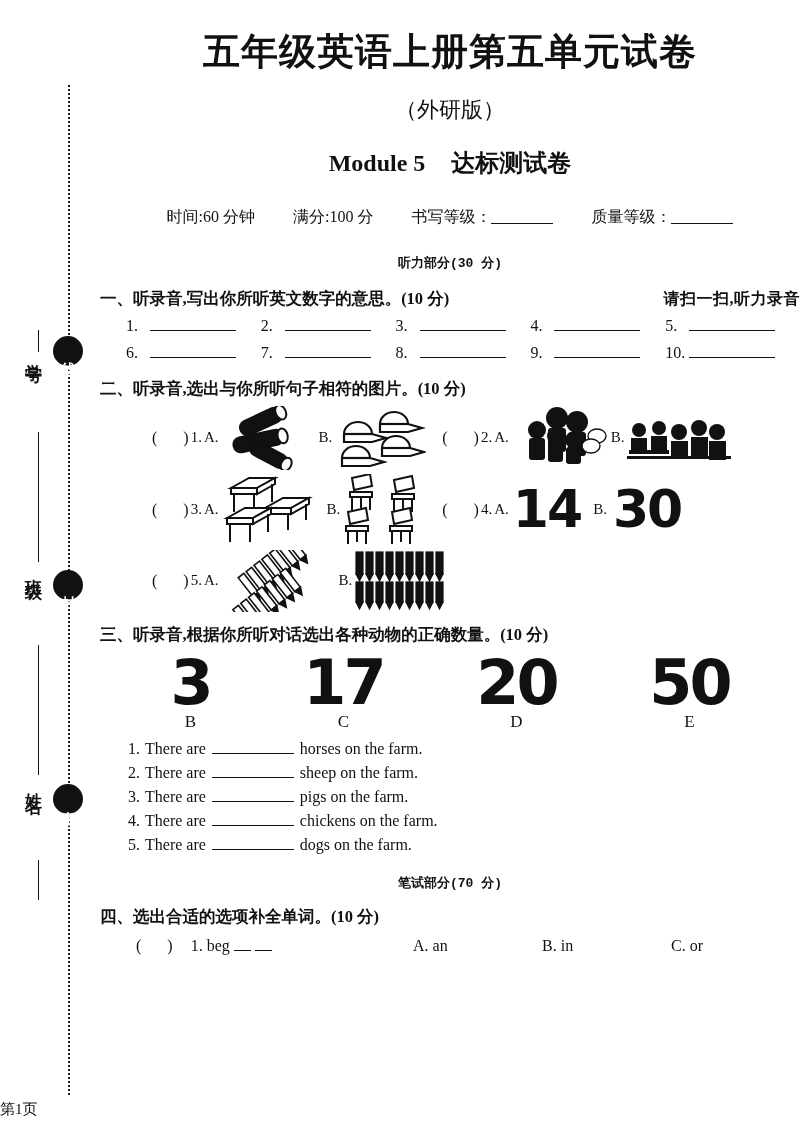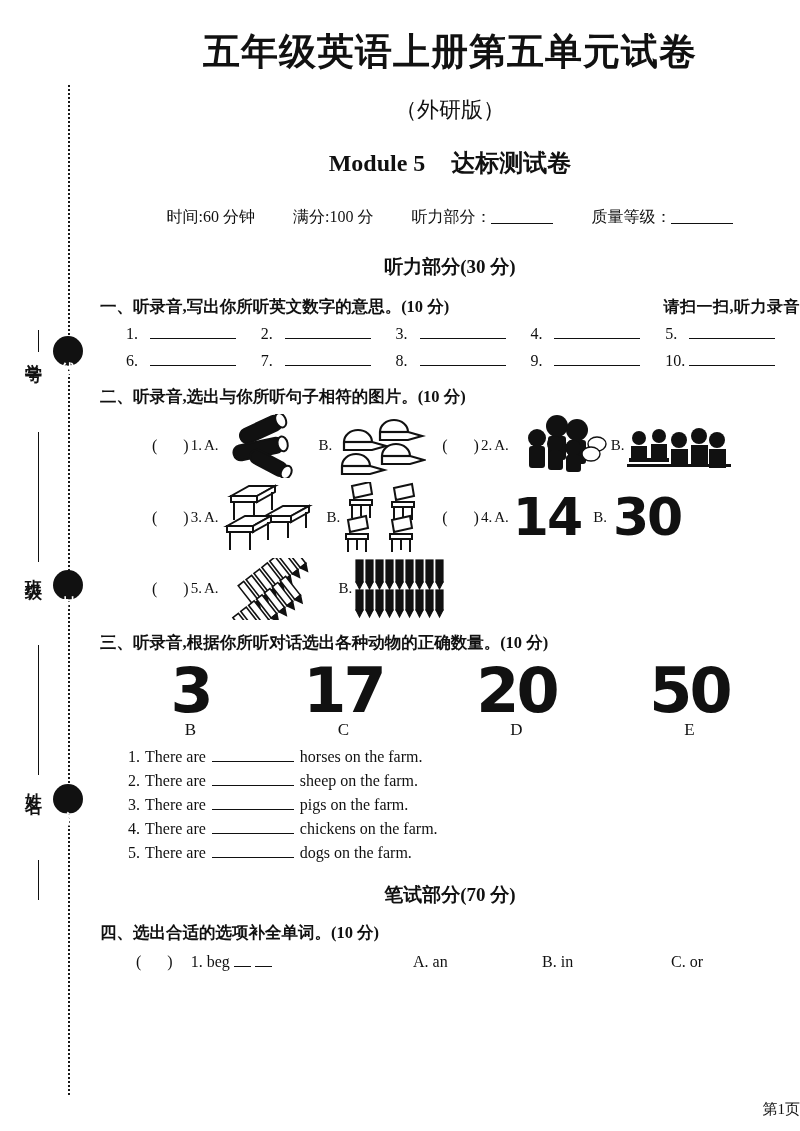--- a/index.html
+++ b/index.html
@@ -71,21 +71,21 @@
     margin-top:28px;font-size:16px;text-align:right;
   }
   .meta-item{white-space:nowrap;}
   .meta-item + .meta-item{margin-left:38px;}
   .meta-blank{
     display:inline-block;width:62px;border-bottom:1.2px solid #111;
     height:14px;vertical-align:-2px;
   }
 
   .part-head{
-    text-align:center;font-weight:bold;font-size:19px;margin-top:26px;
+    text-align:center;font-weight:bold;font-size:13px;margin-top:26px;font-family:Liberation Mono, monospace;
   }
 
   .q-head{
     font-weight:bold;font-size:16.5px;margin-top:16px;
     display:flex;align-items:baseline;
   }
   .q-head .note{
     margin-left:auto;font-weight:bold;font-size:16px;
     letter-spacing:0.5px;
   }
@@ -130,21 +130,21 @@
 
   
   .mc-row{display:flex;align-items:baseline;padding-left:36px;
           font-size:16px;margin-top:9px;}
   .mc-stem{width:250px;}
   .mc-stem .ul{display:inline-block;width:17px;border-bottom:1.3px solid #111;
                height:11px;margin-left:4px;}
   .mc-opt{width:145px;}
 
   .footer{
-    position:absolute;left:0;right:0;bottom:12px;text-align:right;
+    position:absolute;left:0;right:0;bottom:12px;text-align:left;
     font-size:15px;
   }
 
   svg{display:block;}
 </style>
 </head>
 <body>
 
 <div class="page">
 
@@ -171,21 +171,21 @@
     <div class="subtitle">（外研版）</div>
 
     <div class="module-line">
       <span>Module 5</span><span class="gap"></span><span>达标测试卷</span>
     </div>
 
     <div class="meta-row">
       <span class="meta-item">时间:60 分钟</span>
       <span class="meta-item">满分:100 分</span>
       <span class="meta-item">
-        <span>听力部分：</span><span class="meta-blank"></span>
+        <span>书写等级：</span><span class="meta-blank"></span>
       </span>
       <span class="meta-item">
         <span>质量等级：</span><span class="meta-blank"></span>
       </span>
     </div>
 
     <div class="part-head">听力部分(30 分)</div>
 
     <div class="q-head">
       <span>一、听录音,写出你所听英文数字的意思。(10 分)</span>

